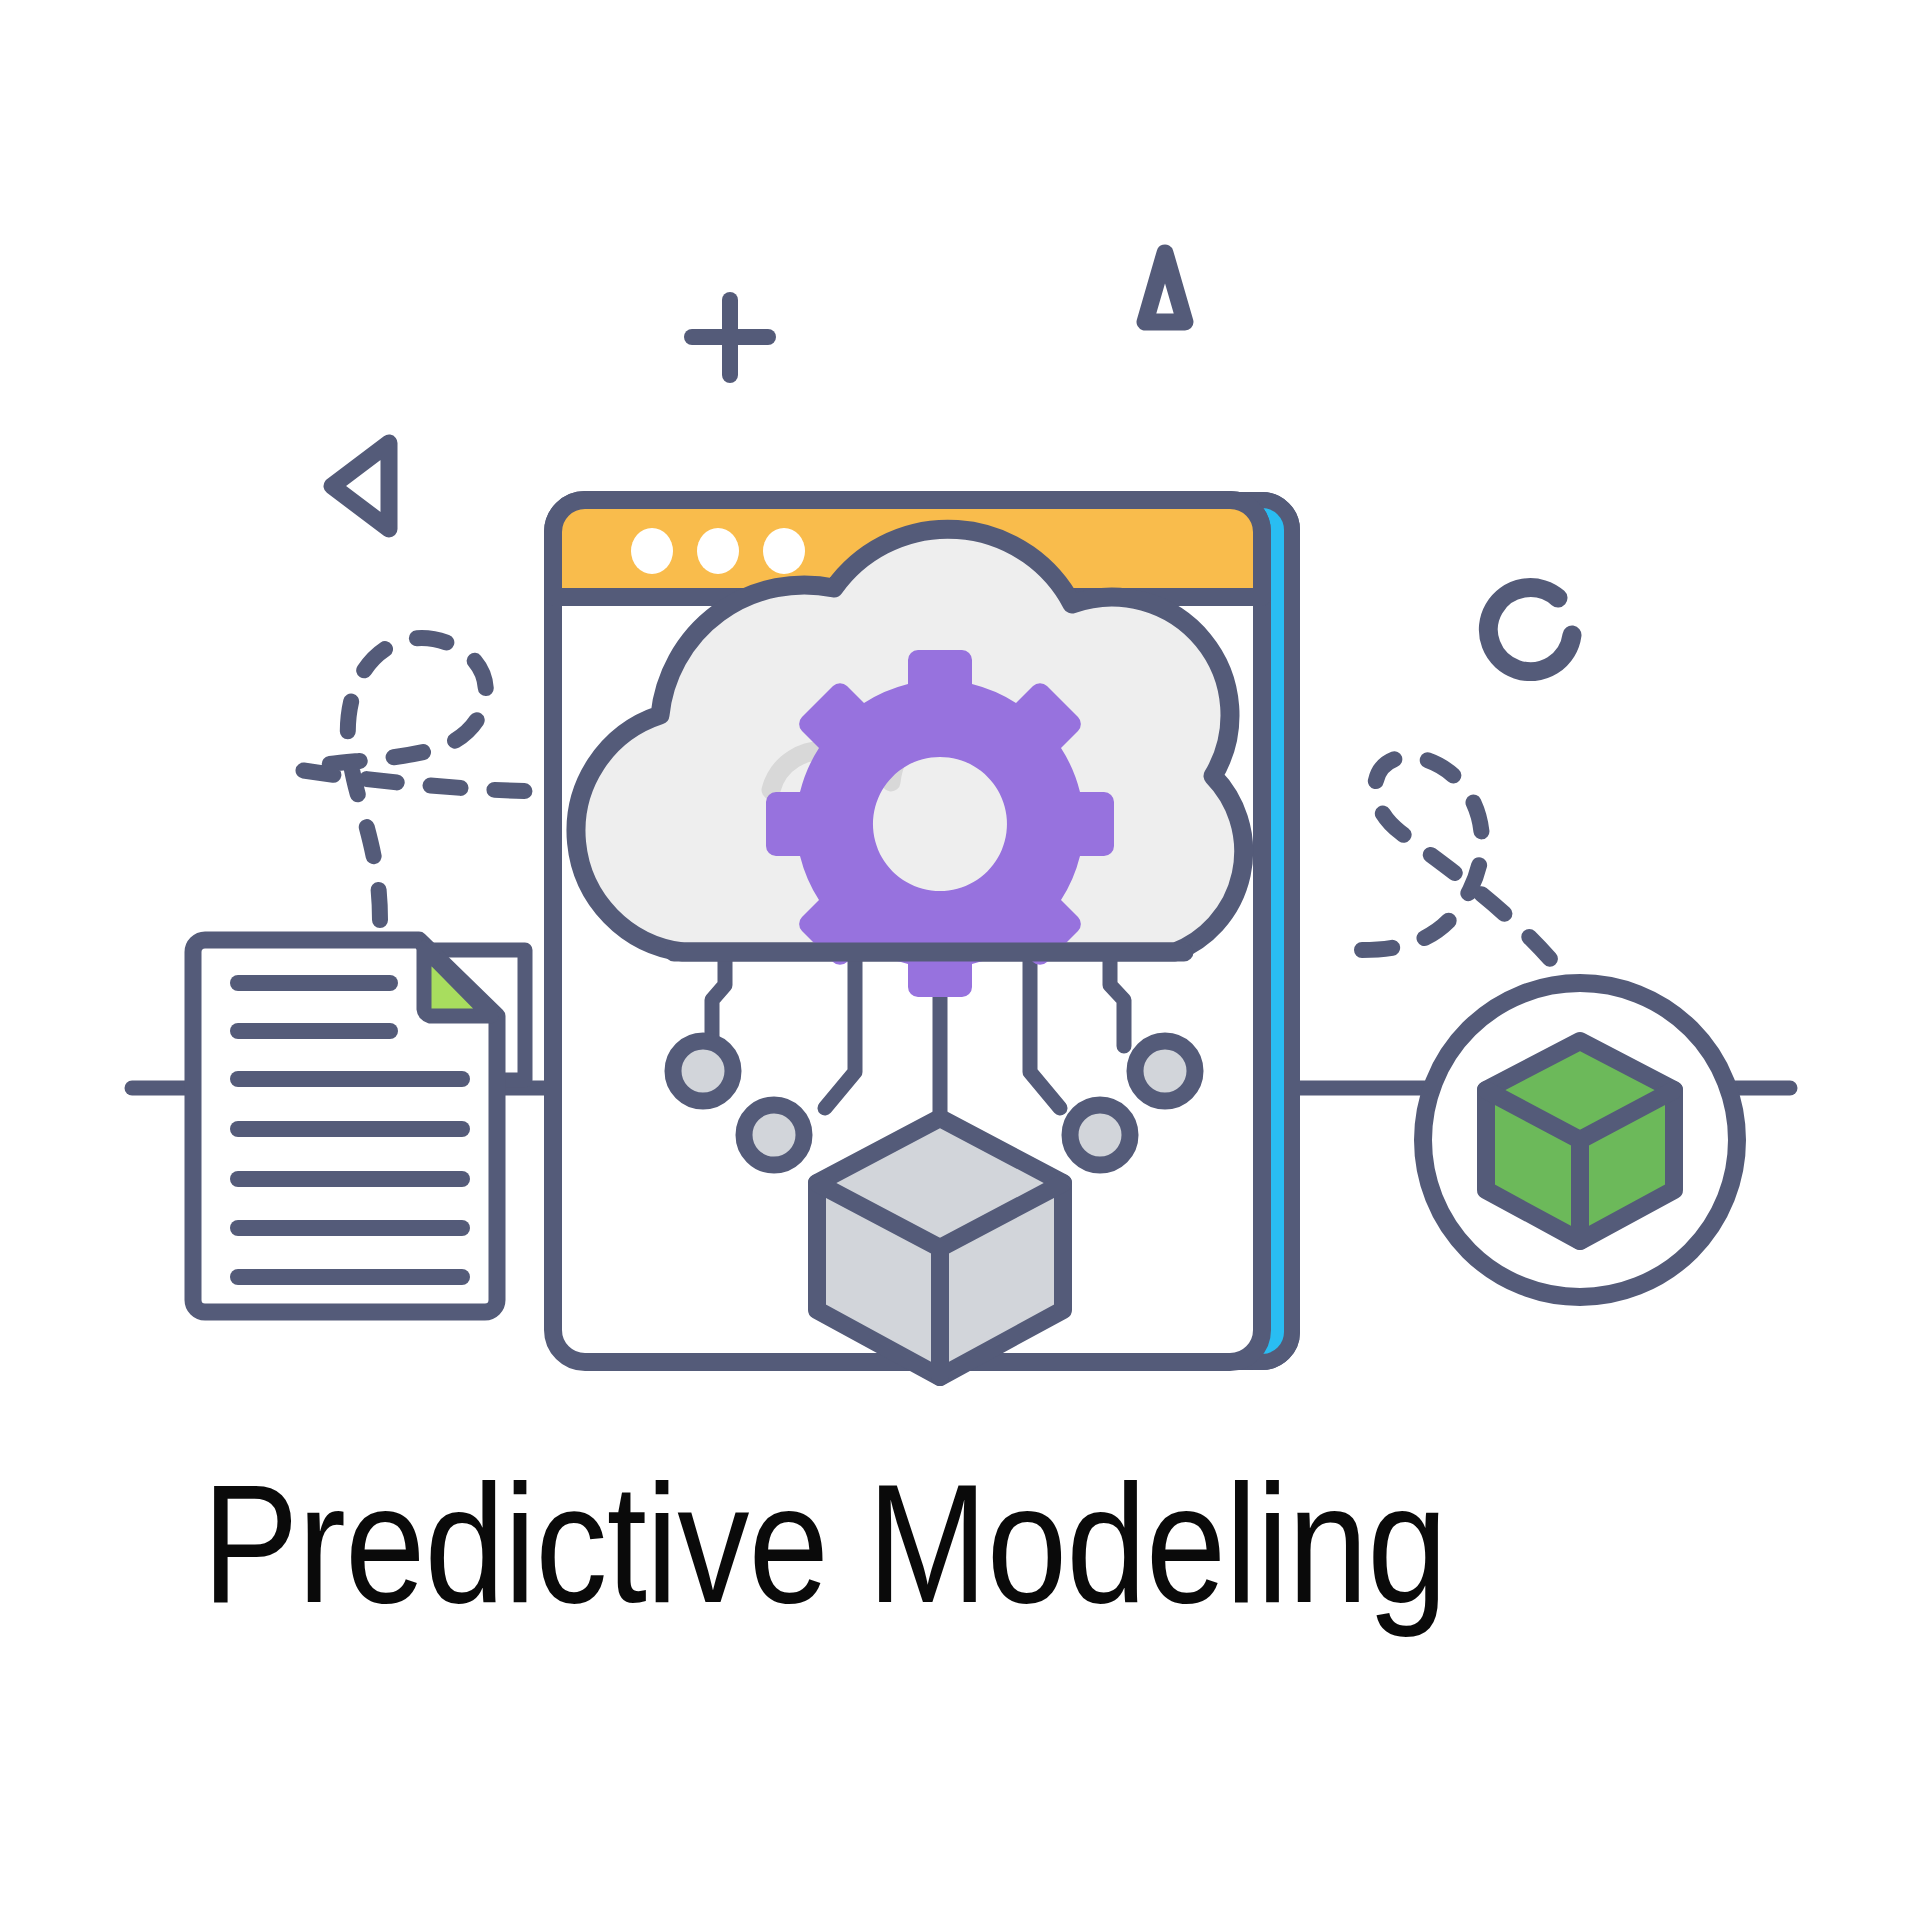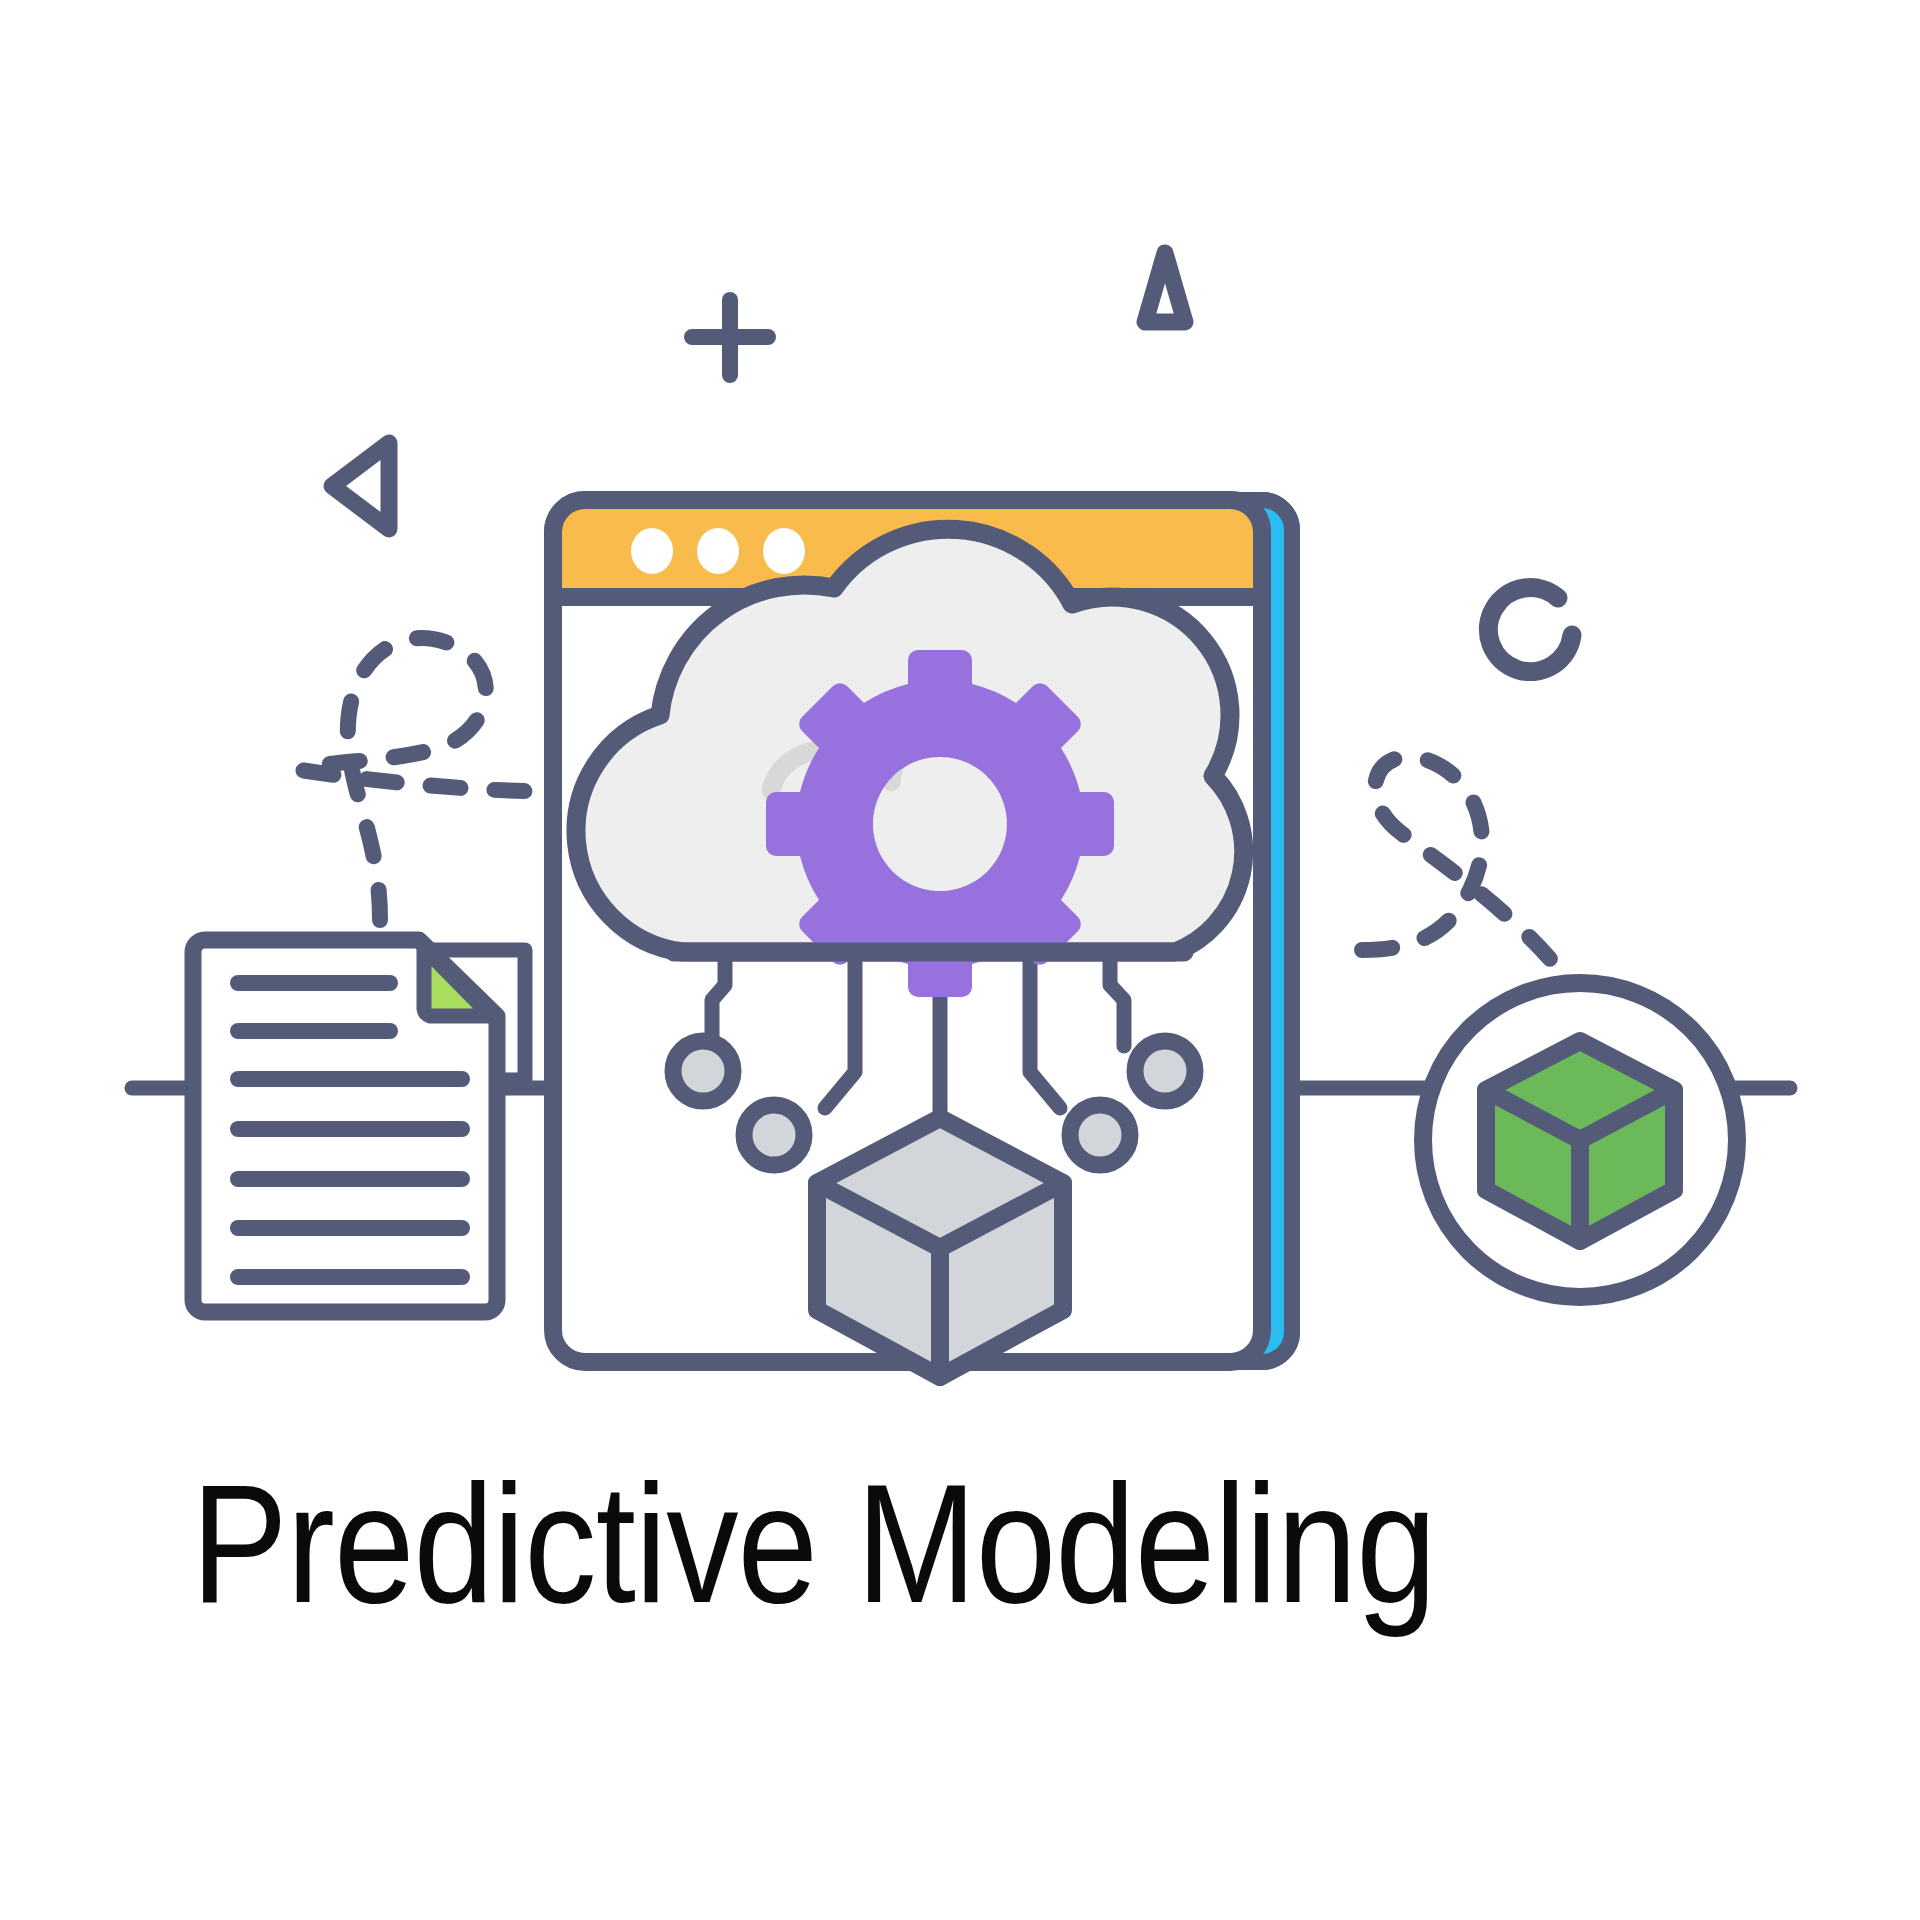--- a/index.html
+++ b/index.html
@@ -22,21 +22,21 @@
   #scene-svg {
     position: absolute;
     left: 0;
     top: 0;
     width: 1920px;
     height: 1920px;
     display: block;
   }
   #caption-layer {
     position: absolute;
-    left: 0;
+    left: 11px;
     top: 1460px;
     width: 1628px;
     text-align: center;
   }
   #caption-title {
     font-family: "Liberation Sans", sans-serif;
     font-size: 168px;
     font-weight: 400;
     letter-spacing: -1px;
     color: #0a0a0a;

